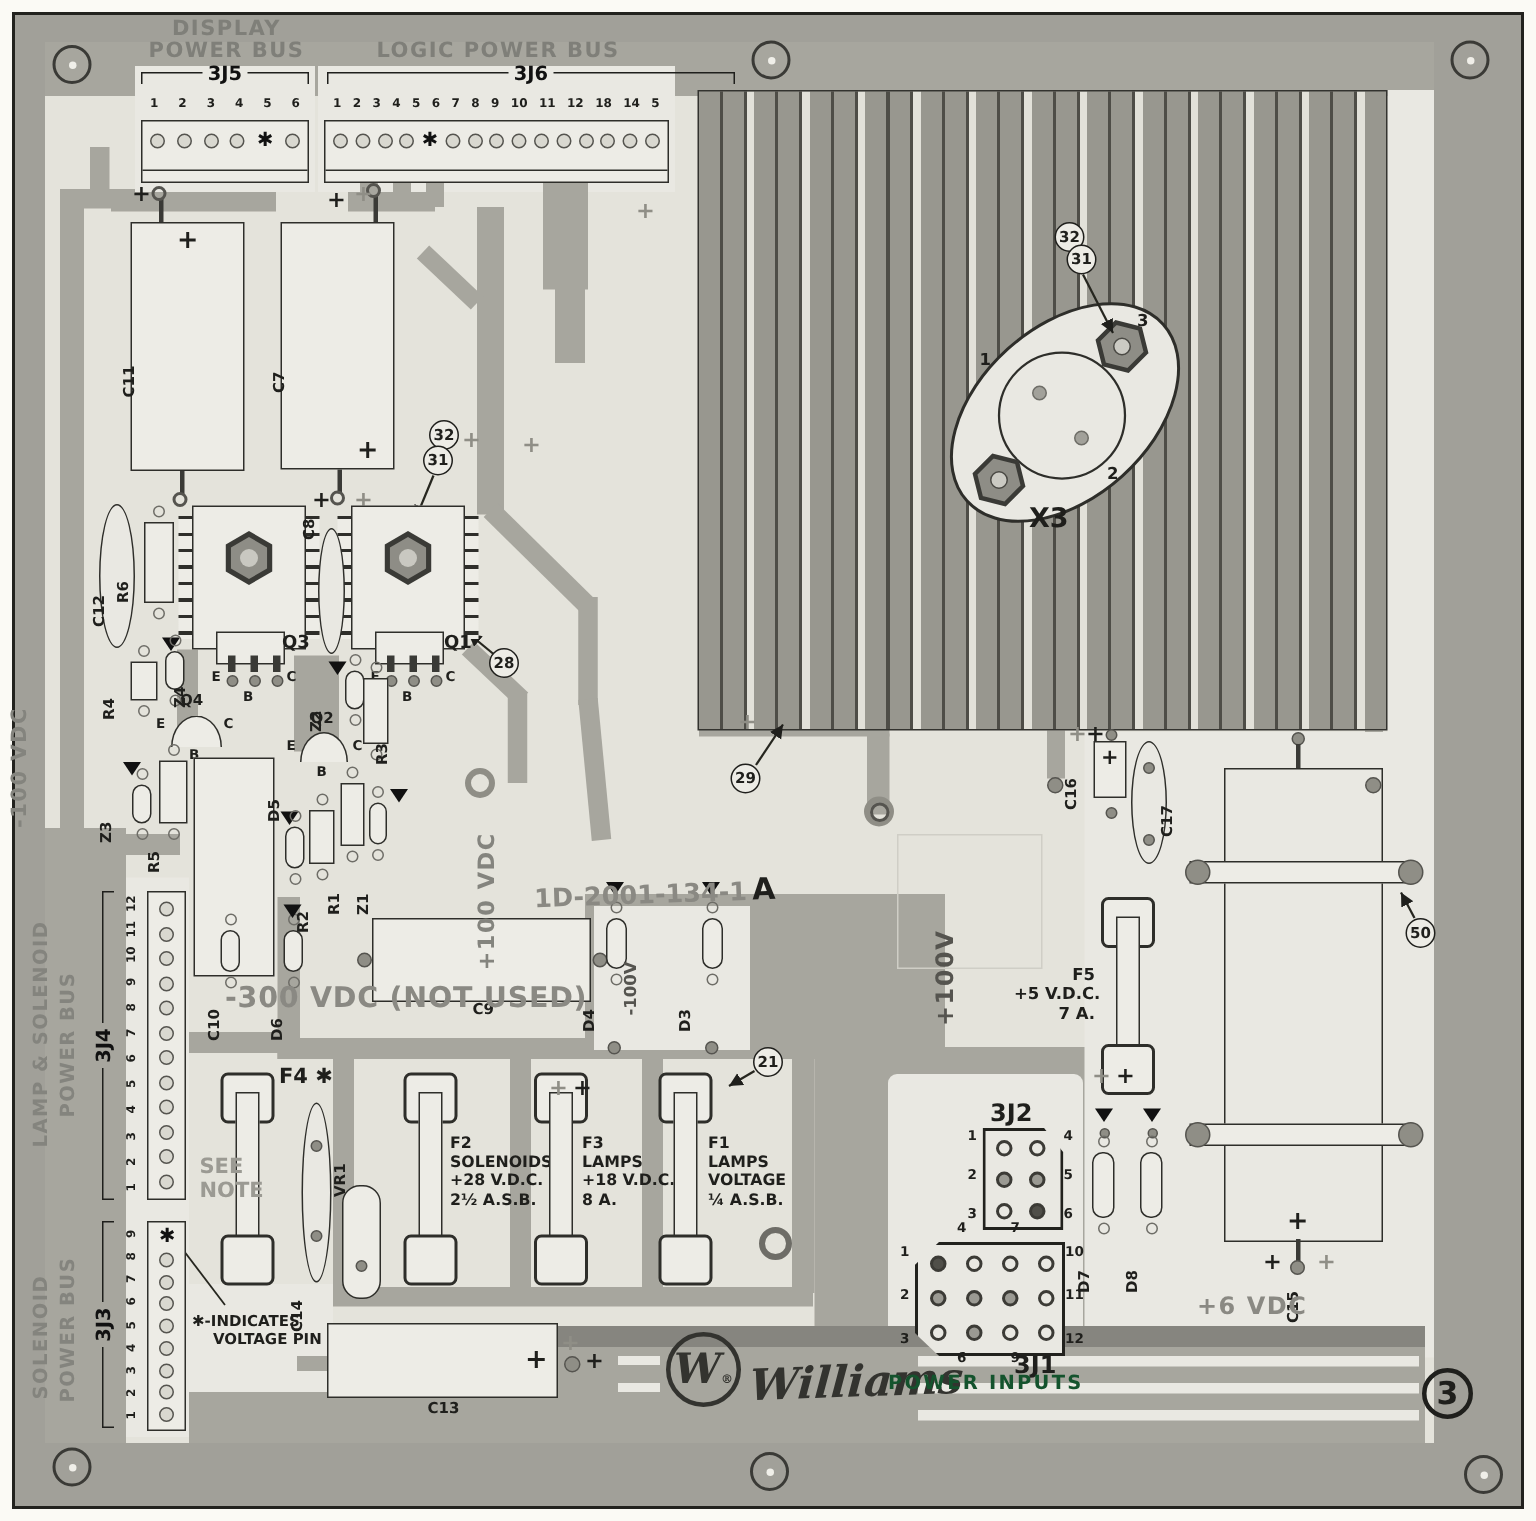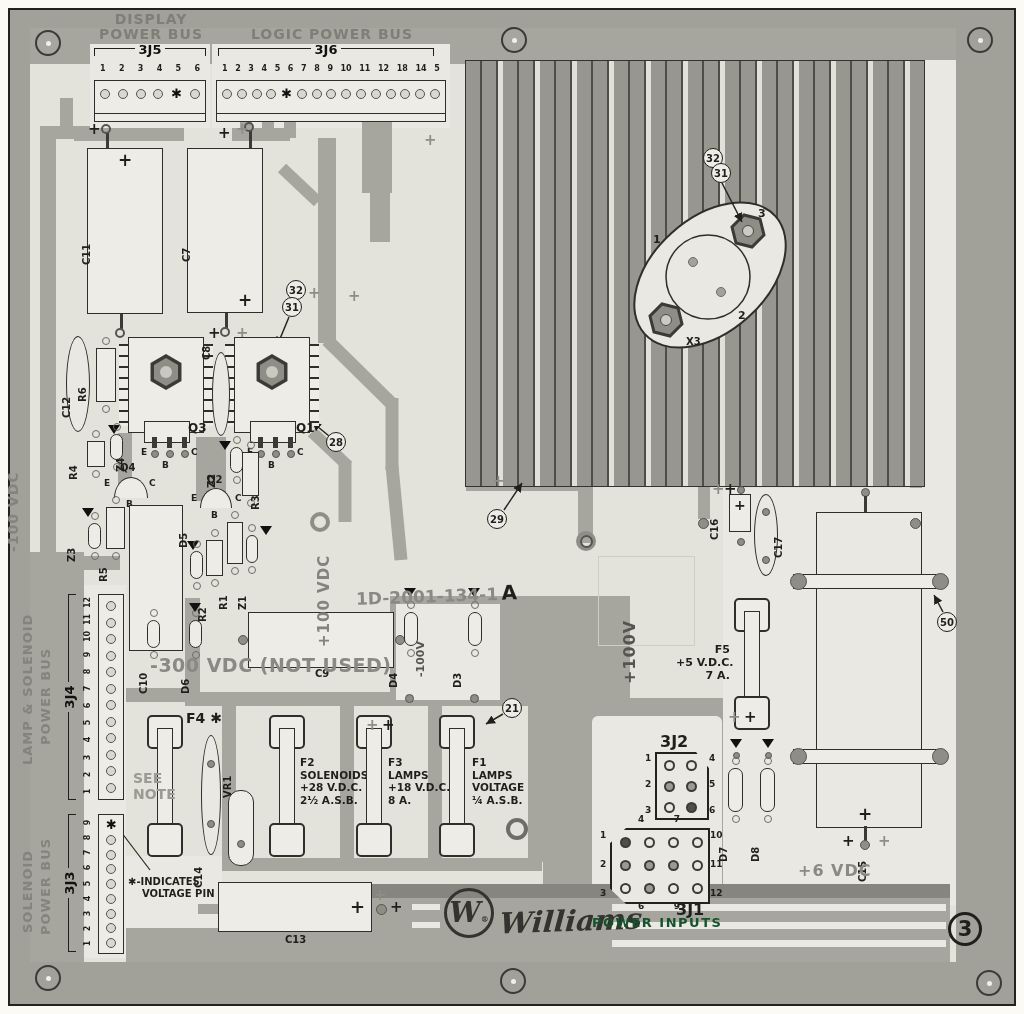--- a/index.html
+++ b/index.html
@@ -188,21 +188,21 @@
         <span class="pin"></span>
         <span class="pin"></span>
         <span class="pin"></span>
         <span class="pin"></span>
         <span class="pin">✱</span>
         <span class="pin"></span>
       </div>
     <div class="conn-line"></div>
   </div>
 
-  <div class="brk" style="left:218px;top:48px;width:216px">
+  <div class="brk" style="left:218px;top:48px;width:272px">
     <div class="bl le"></div>
     <div class="bt">3J6</div>
     <div class="bl re"></div>
   </div>
   <div class="numrow" style="left:222px;top:64px;width:218px">
       <span>1</span>
       <span>2</span>
       <span>3</span>
       <span>4</span>
       <span>5</span>
@@ -624,21 +624,21 @@
   <span class="vlab" style="left:868px;top:872px">C15</span>
   <span class="lab silk" style="left:798px;top:862px;font-size:16px;letter-spacing:1px;color:#8a8983">+6 VDC</span>
 
   <div class="dot" style="left:698px;top:518px;width:11px;height:11px"></div>
   <div class="dot" style="left:910px;top:518px;width:11px;height:11px"></div>
   <div class="ring" style="left:580px;top:535px;width:13px;height:13px"></div>
 
   <span class="lab" style="left:653px;top:234px;font-size:11px">1</span>
   <span class="lab" style="left:738px;top:310px;font-size:11px">2</span>
   <span class="lab" style="left:758px;top:208px;font-size:11px">3</span>
-  <span class="lab" style="left:686px;top:336px;font-size:10px">X3</span>
+  <span class="lab" style="left:686px;top:336px;font-size:18px">X3</span>
 
   <div class="callout" style="left:703px;top:148px">32</div>
   <div class="callout" style="left:711px;top:163px">31</div>
   <div class="callout" style="left:286px;top:280px">32</div>
   <div class="callout" style="left:282px;top:297px">31</div>
   <div class="callout" style="left:326px;top:432px">28</div>
   <div class="callout" style="left:487px;top:509px">29</div>
   <div class="callout" style="left:937px;top:612px">50</div>
   <div class="callout" style="left:502px;top:698px">21</div>
 

